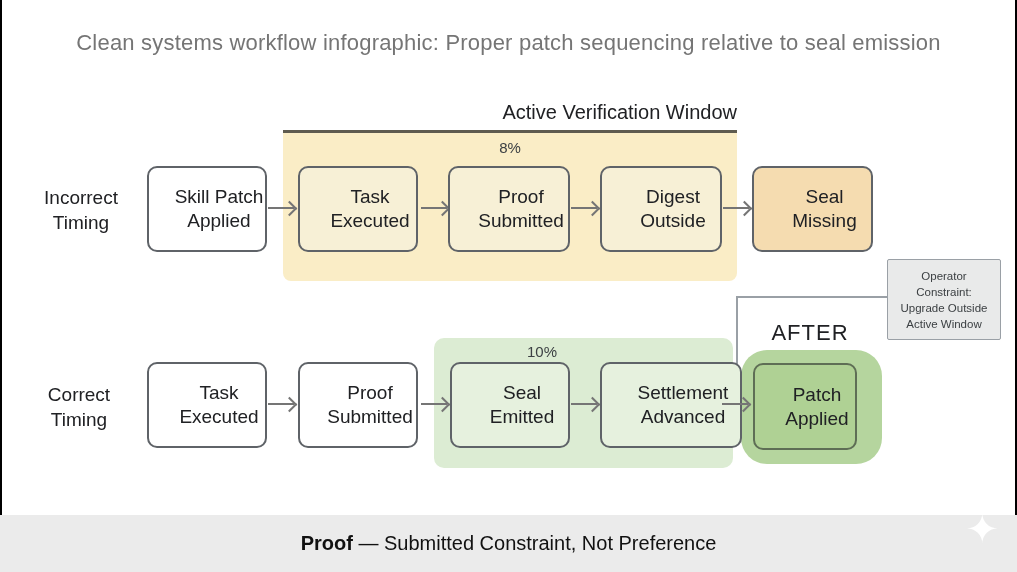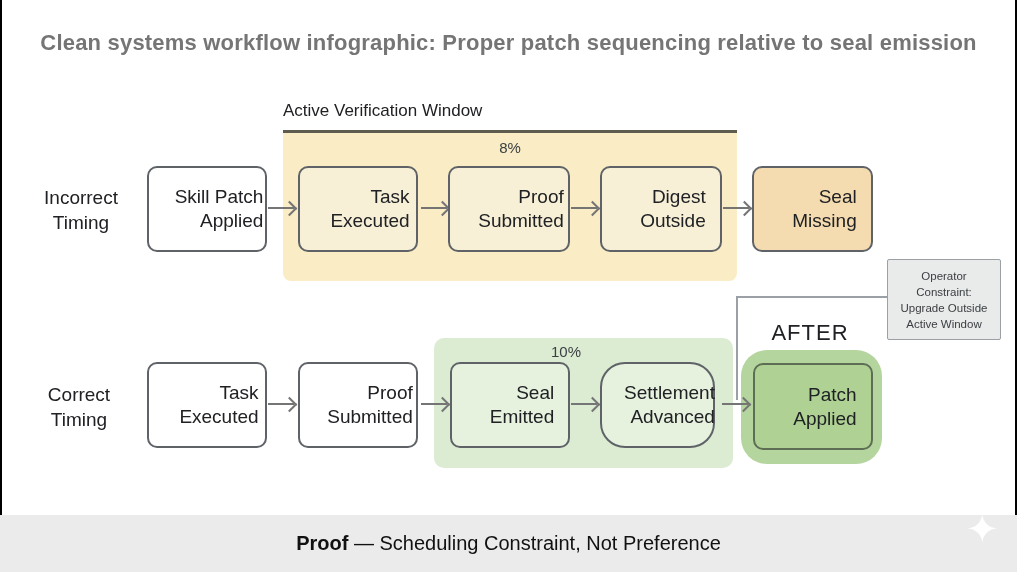--- a/index.html
+++ b/index.html
@@ -7,58 +7,58 @@
     position:relative; width:1017px; height:572px; background:#ffffff;
     overflow:hidden;
     font-family:"Liberation Sans","DejaVu Sans",sans-serif;
     color:var(--text,#202124);
   }
   .edge-bar { position:absolute; top:0; bottom:0; width:2px; background:var(--edge_bar,#000); }
   .edge-bar.left { left:0; } .edge-bar.right { right:0; }
 
   .title {
     position:absolute; left:0; right:0; top:30px; margin:0;
-    text-align:center; font-weight:700; font-size:22px; letter-spacing:.2px;
+    text-align:center; font-weight:400; font-size:22px; letter-spacing:.2px;
     color:var(--title_text,#757575);
   }
 
   
   .aw-label {
     position:absolute; left:283px; width:454px; top:101px;
-    text-align:left; font-size:17px; color:var(--text,#202124);
+    text-align:right; font-size:20px; color:var(--text,#202124);
   }
   .aw-line {
     position:absolute; left:283px; width:454px; top:130px; height:3px;
     background:var(--bracket_line,#5E5B4F);
   }
   .region { position:absolute; }
   .region.yellow {
     left:283px; top:133px; width:454px; height:148px;
     background:var(--yellow_region,#FAEDC6); border-radius:0 0 8px 8px;
   }
   .region.green {
     left:434px; top:338px; width:299px; height:130px;
     background:var(--green_region,#DCECD3); border-radius:10px;
   }
   .rate {
     position:absolute; text-align:center; font-size:15px; color:#3c4043;
   }
   .rate.top { left:283px; width:454px; top:139px; }
-  .rate.bottom { left:434px; width:264px; top:343px; }
+  .rate.bottom { left:410px; width:264px; top:343px; }
 
   .row-label {
     position:absolute; width:106px; text-align:center;
     font-size:19px; line-height:25px; white-space:pre-line;
   }
 
   .box {
     position:absolute; box-sizing:border-box;
     border:2px solid var(--box_border,#5F6368); border-radius:10px;
     display:flex; align-items:center; justify-content:center;
-    text-align:right; font-size:19px; line-height:24px; white-space:pre-line;padding-left:24px;
+    text-align:center; font-size:19px; line-height:24px; white-space:pre-line;padding-left:24px;
   }
   .box.white  { background:#ffffff; }
   .box.cream  { background:var(--cream_box,#F7F0D6); }
   .box.warn   { background:var(--warning_box,#F5DCB0); }
   .box.lgreen { background:var(--light_green_box,#E6F1DE); }
   .box.success{ background:var(--success_box,#AFD194); border-color:#5E6E55; }
 
   .glow {
     position:absolute; left:741px; top:350px; width:141px; height:114px;
     background:var(--success_glow,#B5D59E); border-radius:26px;
@@ -148,23 +148,23 @@
 Timing</div>
   <div class="box white" style="left:147px; top:362px; width:120px; height:86px;">Task
 Executed</div>
   <div class="arrow" style="left:268px; top:403px;"></div>
   <div class="box white" style="left:298px; top:362px; width:120px; height:86px;">Proof
 Submitted</div>
   <div class="arrow" style="left:421px; top:403px;"></div>
   <div class="box lgreen" style="left:450px; top:362px; width:120px; height:86px;">Seal
 Emitted</div>
   <div class="arrow" style="left:571px; top:403px;"></div>
-  <div class="box lgreen" style="left:600px; top:362px; width:115px; height:86px;border-radius:25px;">Settlement
+  <div class="box lgreen" style="left:600px; top:362px; width:142px; height:86px;">Settlement
 Advanced</div>
   <div class="arrow" style="left:722px; top:403px;"></div>
-  <div class="box success" style="left:753px; top:363px; width:120px; height:87px;">Patch
+  <div class="box success" style="left:753px; top:363px; width:104px; height:87px;">Patch
 Applied</div>
 
   <div class="footer">
-    <span><b>Proof</b><span> — Scheduling Constraint, Not Preference</span></span>
+    <span><b>Proof</b><span> — Submitted Constraint, Not Preference</span></span>
     <span class="sparkle">✦</span>
   </div>
 </div>
 
 </body></html>

